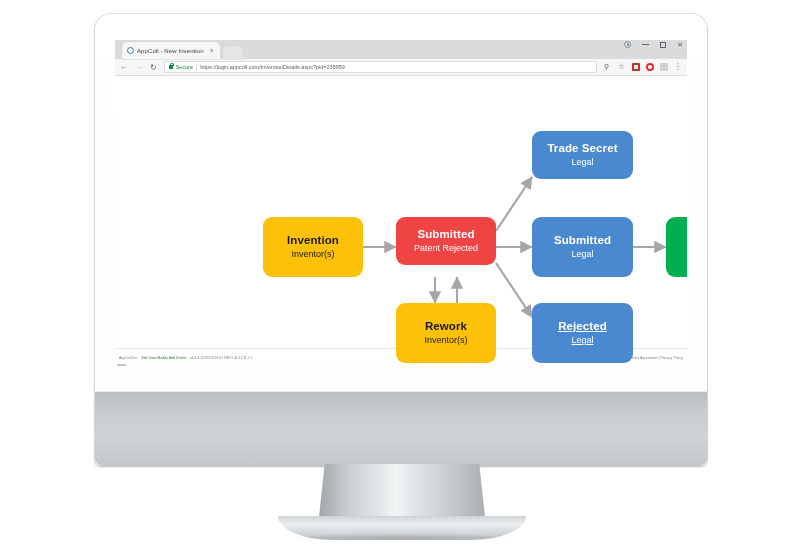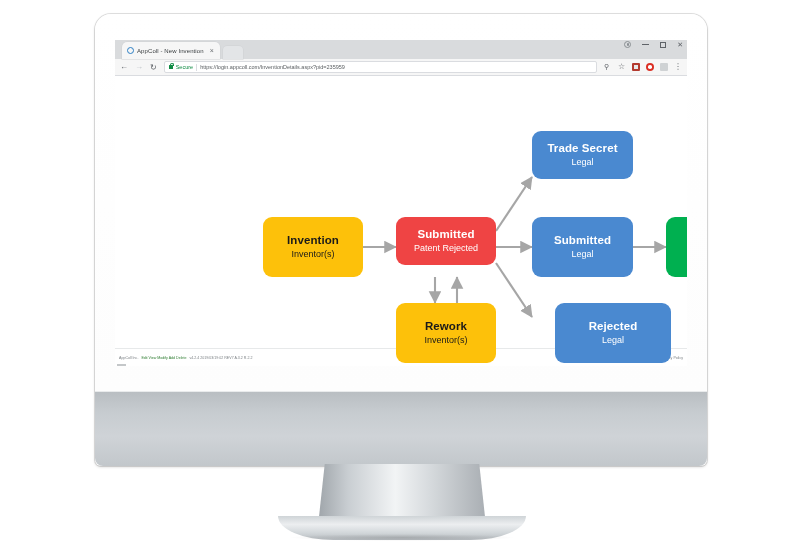--- a/index.html
+++ b/index.html
@@ -303,21 +303,21 @@
               <div class="t2">Patent Rejected</div>
             </div>
             <div class="node" style="left: 417px; top: 55px; width: 101px; height: 48px; background: rgb(74, 137, 208);">
               <div class="t1">Trade Secret</div>
               <div class="t2">Legal</div>
             </div>
             <div class="node" style="left: 417px; top: 141px; width: 101px; height: 60px; background: rgb(74, 137, 208);">
               <div class="t1">Submitted</div>
               <div class="t2">Legal</div>
             </div>
-            <div class="node" style="left: 440px; top: 227px; width: 116px; height: 60px; background: rgb(74, 137, 208);">
+            <div class="node" style="left: 417px; top: 227px; width: 101px; height: 60px; background: rgb(74, 137, 208); text-decoration: underline;">
               <div class="t1">Rejected</div>
               <div class="t2">Legal</div>
             </div>
             <div class="node" style="left: 551px; top: 141px; width: 101px; height: 60px; background: rgb(0, 176, 80);">
               <div class="t1">File Patent</div>
             </div>
             <div class="node dark" style="left: 281px; top: 227px; width: 100px; height: 60px; background: rgb(253, 193, 10);">
               <div class="t1">Rework</div>
               <div class="t2">Inventor(s)</div>
             </div>

